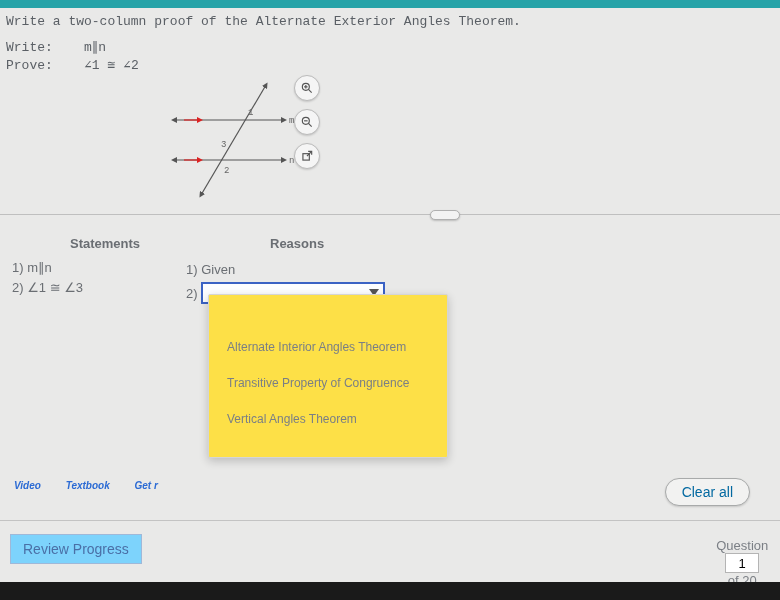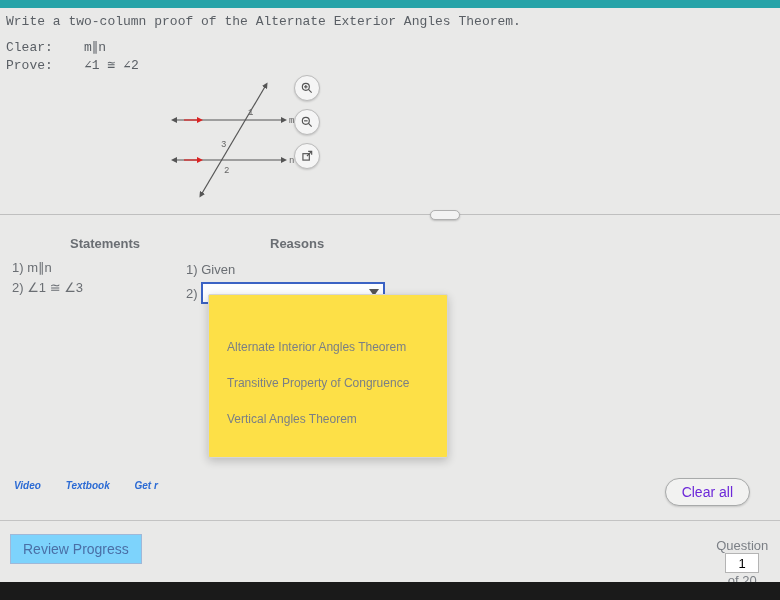--- a/index.html
+++ b/index.html
@@ -68,21 +68,21 @@
   }
   .bottom-links {
     position:absolute; left:14px; top:480px;
     font-size:10px; font-weight:bold;font-style:italic;
   }
   .bottom-links span { color:#2c6bd4; margin-right:22px; cursor:pointer; }
   .clear-all {
     position:absolute; right:30px; top:478px;
     padding:5px 16px; border-radius:16px;
     background:#f2f2f1; border:1px solid #a8aaaa;
-    color:#6d28d9; font-size:14px; cursor:pointer;
+    color:#0369a1; font-size:14px; cursor:pointer;
     box-shadow:0 1px 2px rgba(0,0,0,.15);
   }
   .footer-rule { position:absolute; left:0; right:0; top:520px; border-top:1px solid #c3c3c3;}
   .review {
     position:absolute; left:10px; top:534px;
     padding:6px 12px; border:1px solid #9fb8d8;
     background:#7dd3fc; color:#4a6fa6; font-size:14px; cursor:pointer;
   }
   .q-area { position:absolute; right:8px; top:538px; font-size:13px; color:#7b7f85; display:flex; align-items:center;flex-direction:column; }
   .q-box { width:34px; height:20px; border:1px solid #b4b4b4; background:#fff; text-align:center; margin:0 6px; font-size:13px; }
@@ -94,21 +94,21 @@
 </style>
 </head>
 <body>
 
 <div class="top-bar"></div>
 
 <div class="content">
   <div class="instr">Write a two-column proof of the Alternate Exterior Angles Theorem.</div>
   <div class="given-prove">
     <div>
-      <span>Clear:</span>
+      <span>Write:</span>
       <span>&nbsp;&nbsp;</span>
       <span>m∥n</span>
     </div>
     <div>
       <span>Prove:</span>
       <span>&nbsp;&nbsp;</span>
       <span>∠1 ≅ ∠2</span>
     </div>
   </div>
 

